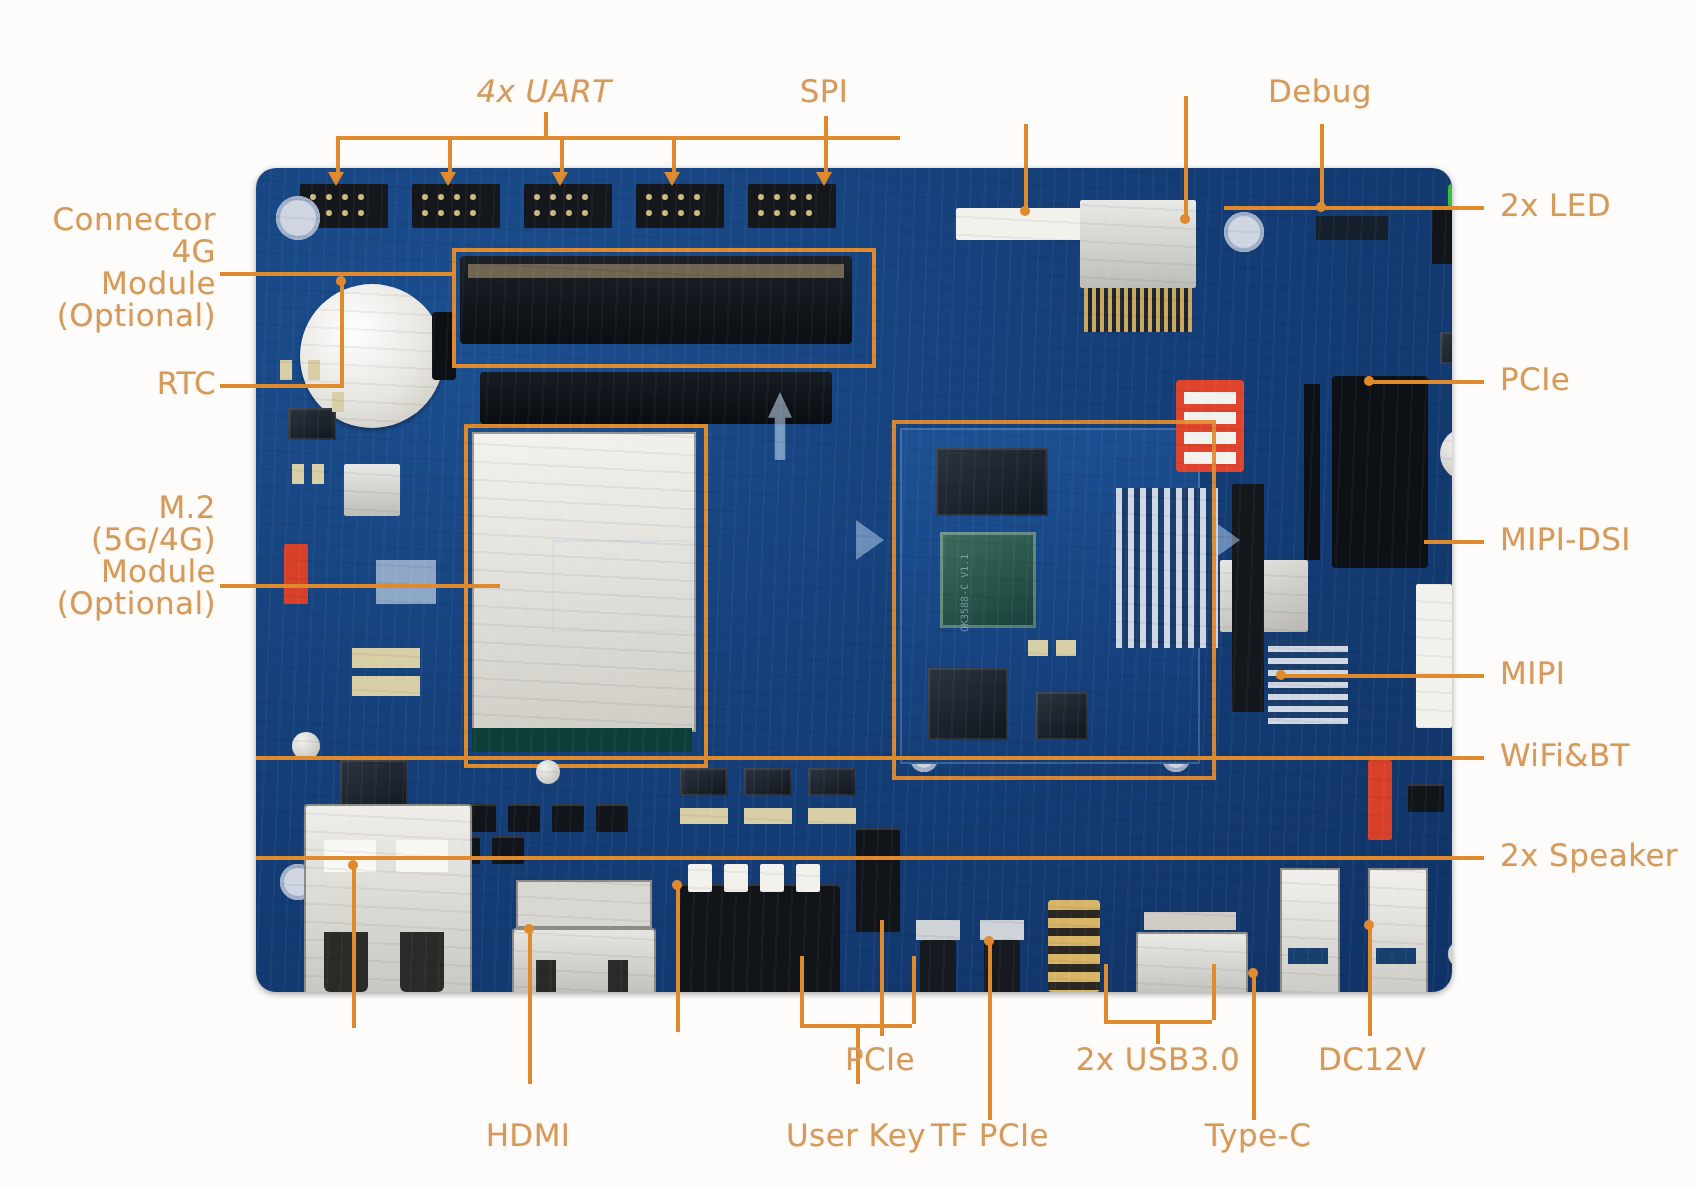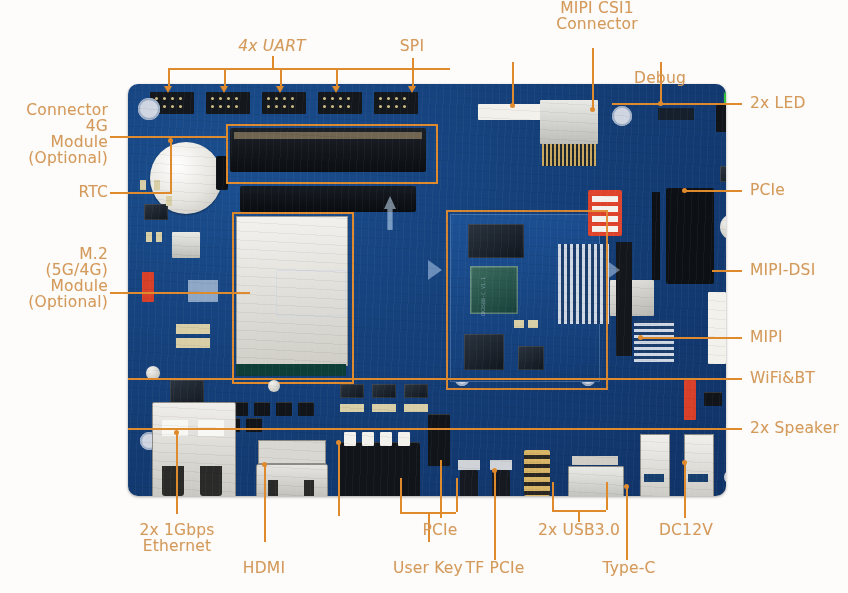--- a/index.html
+++ b/index.html
@@ -349,24 +349,22 @@
   <div class="dot" style="left:624px;top:484px;"></div>
 
   <div class="ln lnv" style="left:684px;top:462px;height:56px;"></div>
   <div class="dot" style="left:682px;top:460px;"></div>
 
   <div class="lbl c" style="left:212px;top:38px;width:120px;font-style:italic;">4x UART</div>
 
   <div class="lbl c" style="left:382px;top:38px;width:60px;">SPI</div>
 
 
-  <div class="lbl c" style="left:542px;top:0px;width:110px;">MIPI CSI1
-Connector</div>
-
-  <div class="lbl c" style="left:624px;top:38px;width:72px;margin-top:32px;">Debug</div>
+
+  <div class="lbl c" style="left:624px;top:38px;width:72px;">Debug</div>
 
   <div class="lbl r" style="left:10px;top:102px;width:98px;">Connector
 4G
 Module
 (Optional)</div>
 
   <div class="lbl r" style="left:30px;top:184px;width:78px;">RTC</div>
 
   <div class="lbl r" style="left:10px;top:246px;width:98px;">M.2
 (5G/4G)
@@ -378,22 +376,20 @@
   <div class="lbl l" style="left:750px;top:182px;width:96px;">PCIe</div>
 
   <div class="lbl l" style="left:750px;top:262px;width:96px;">MIPI-DSI</div>
 
   <div class="lbl l" style="left:750px;top:329px;width:96px;">MIPI</div>
 
   <div class="lbl l" style="left:750px;top:370px;width:96px;">WiFi&amp;BT</div>
 
   <div class="lbl l" style="left:750px;top:420px;width:100px;">2x Speaker</div>
 
-  <div class="lbl c" style="left:118px;top:522px;width:118px;">2x 1Gbps
-Ethernet</div>
 
   <div class="lbl c" style="left:222px;top:560px;width:84px;">HDMI</div>
 
 
   <div class="lbl c" style="left:378px;top:560px;width:100px;">User Key</div>
 
   <div class="lbl c" style="left:402px;top:522px;width:76px;">PCIe</div>
 
   <div class="lbl c" style="left:452px;top:560px;width:86px;">TF PCIe</div>
 

